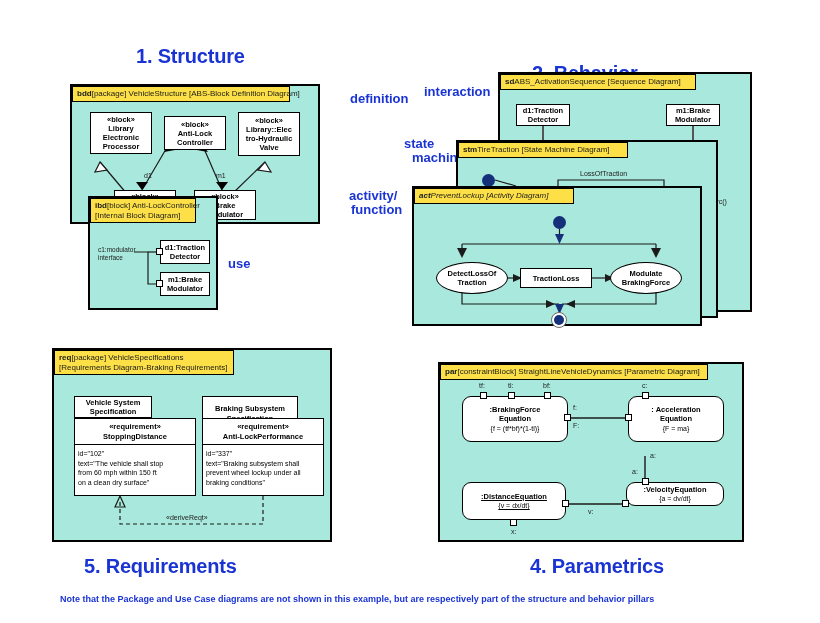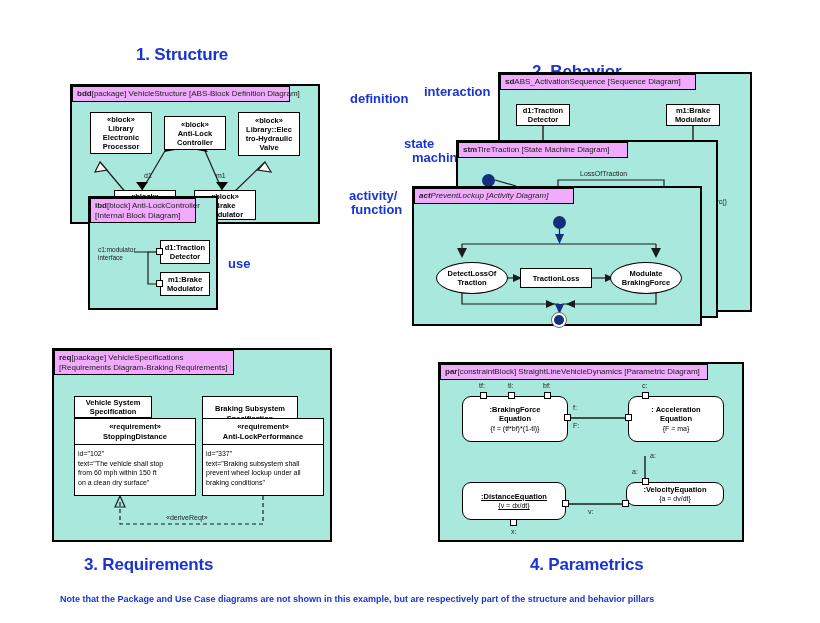--- a/index.html
+++ b/index.html
@@ -7,40 +7,40 @@
     width:820px; height:623px; position:relative;
     background:#ffffff;
     font-family:"Liberation Sans", sans-serif;
     overflow:hidden;
   }
   .stage { position:absolute; left:0; top:0; width:820px; height:623px; }
 
   
   .pillar-title {
     position:absolute; color:#1a34d4; font-weight:bold;
-    font-size:17px; letter-spacing:-0.2px; white-space:nowrap;
+    font-size:20px; letter-spacing:-0.2px; white-space:nowrap;
   }
   
   .annot {
     position:absolute; color:#1a34d4; font-weight:bold;
     font-size:13px; line-height:14px; white-space:nowrap;
   }
   .caption {
     position:absolute; color:#1a34d4; font-weight:bold;
     font-size:9px; white-space:nowrap;
   }
 
   
   .frame {
     position:absolute; background:#a9e8dc;
     border:2px solid #000; box-sizing:border-box;
   }
   .frame-hdr {
     position:absolute; left:-0px; top:-0px;
-    background:#f0abfc; border:1px solid #000;
+    background:#fde047; border:1px solid #000;
     box-sizing:border-box;
     font-size:8px; line-height:9.5px; color:#1b1b1b;
     padding:2px 14px 2px 4px; white-space:pre;
   }
   .frame-hdr b { font-weight:bold; }
 
   
   .box {
     position:absolute; background:#ffffff; border:1.5px solid #000;
     box-sizing:border-box; font-size:7.5px; line-height:9px;
@@ -115,21 +115,21 @@
   }
   .msg { position:absolute; font-size:7px; color:#1b1b1b; white-space:nowrap; }
 </style>
 </head>
 <body>
 
 <div class="stage">
 
   <div class="pillar-title" style="left:136px; top:45px;">1. Structure</div>
   <div class="pillar-title" style="left:532px; top:62px;text-align:right;">2. Behavior</div>
-  <div class="pillar-title" style="left:84px; top:555px;">3. Requirements</div>
+  <div class="pillar-title" style="left:84px; top:555px;">5. Requirements</div>
   <div class="pillar-title" style="left:530px; top:555px;">4. Parametrics</div>
 
   <div class="caption" style="left:60px; top:594px;">Note that the Package and Use Case diagrams are not shown in this example, but are respectively part of the structure and behavior pillars</div>
 
   <div class="annot" style="left:330px; top:92px;margin-left:20px;">definition</div>
   <div class="annot" style="left:228px; top:257px;">use</div>
   <div class="annot" style="left:424px; top:85px;">interaction</div>
   <div class="annot" style="left:404px; top:137px;">state</div>
   <div class="annot" style="left:412px; top:151px;">machine</div>
   <div class="annot" style="left:349px; top:189px;">activity/</div>

